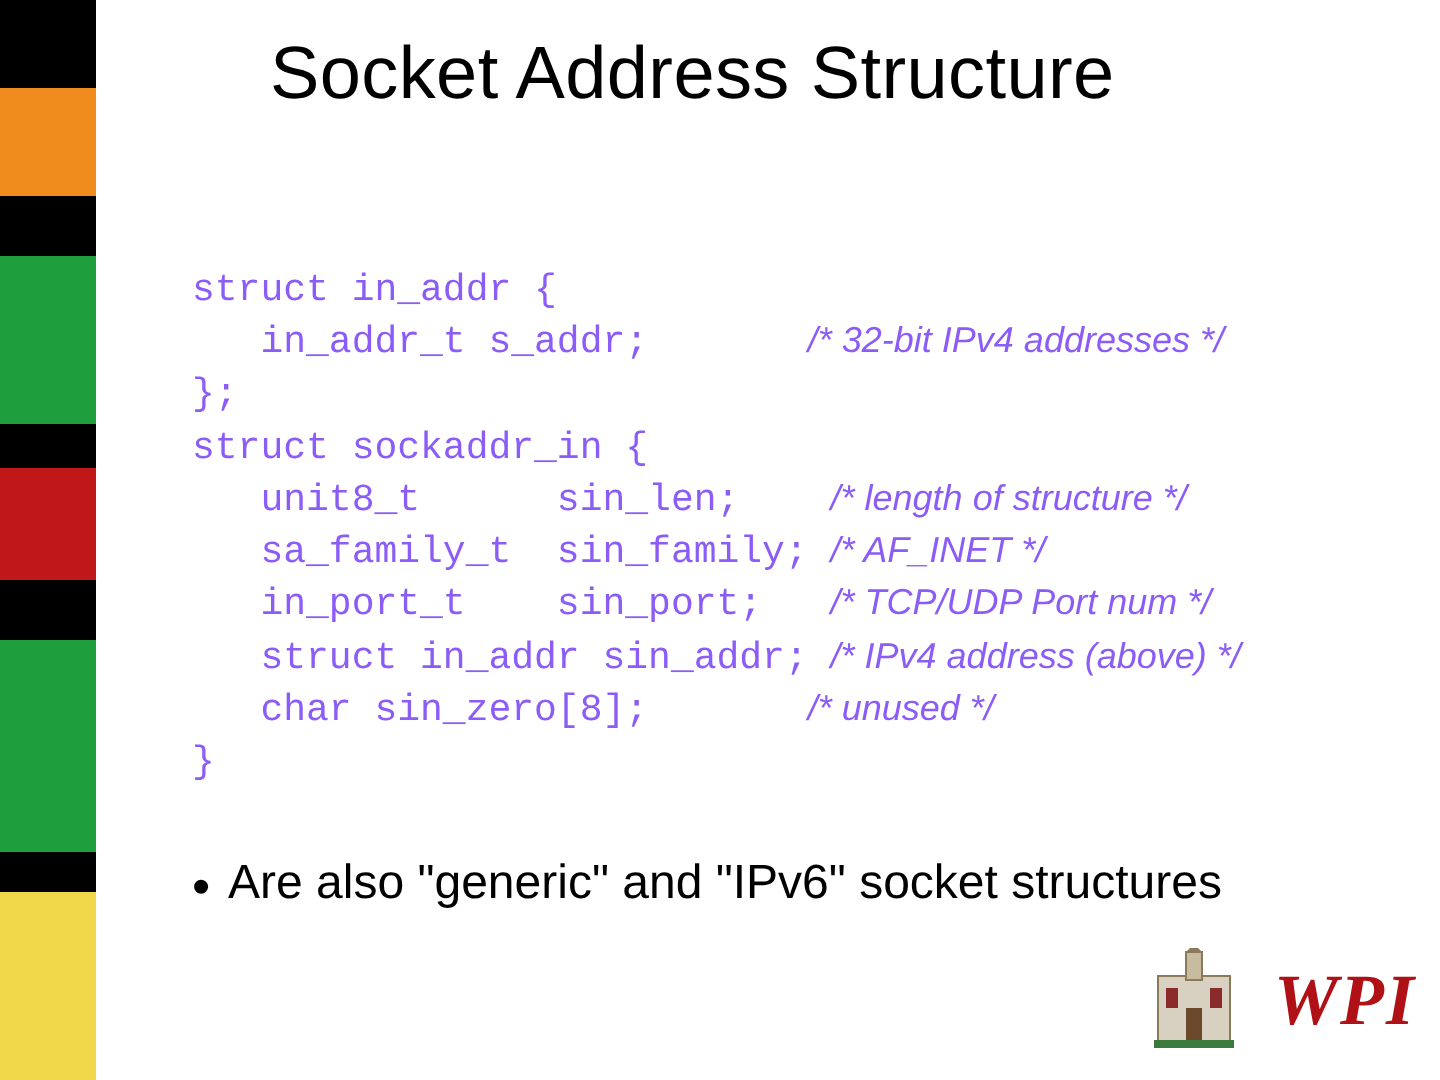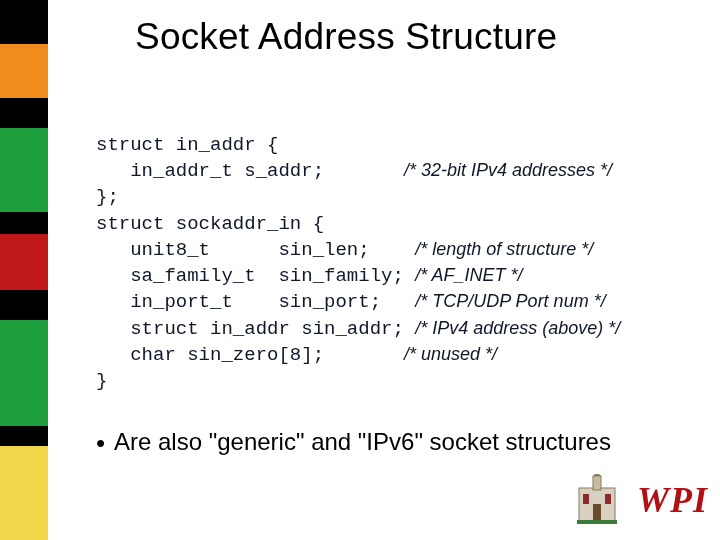--- a/index.html
+++ b/index.html
@@ -1,20 +1,20 @@
 <!DOCTYPE html>
 <html><head>
 <meta charset="utf-8">
 <style>
   * { margin: 0; padding: 0; box-sizing: border-box; }
   html, body { width: 720px; height: 540px; background: #fff; font-family: "Comic Sans MS", "Comic Sans", cursive, sans-serif; overflow: hidden; }
   .slide { position: relative; width: 720px; height: 540px; }
   .stripe { position: absolute; left: 0; width: 48px; }
   .title { position: absolute; left: 135px; top: 16px; font-size: 37px; color: #000; font-weight: 400; letter-spacing: 0.2px; }
-  .code-block { position: absolute; left: 96px; top: 132px; width: 600px; font-family: "Courier New", Courier, monospace; font-size: 19px; line-height: 1.38; color: #0f172a; white-space: pre; }
+  .code-block { position: absolute; left: 96px; top: 132px; width: 600px; font-family: "Courier New", Courier, monospace; font-size: 19px; line-height: 1.38; color: #8b5cf6; white-space: pre; }
   .code-block .cmt { font-family: "Comic Sans MS", "Comic Sans", cursive, sans-serif; font-style: italic; font-size: 18px; }
   .bullet-row { position: absolute; left: 96px; top: 428px; width: 580px; display: flex; align-items: flex-start; }
   .bullet-dot { width: 18px; font-size: 26px; line-height: 1; color: #000; margin-top: 2px; }
   .bullet-text { font-size: 24px; color: #000; line-height: 1.2; }
   .logo { position: absolute; right: 12px; bottom: 10px; width: 170px; height: 60px; display: flex; align-items: center; justify-content: flex-end; gap: 18px; }
   .seal { width: 44px; height: 52px; position: relative; }
   .seal svg { width: 100%; height: 100%; }
   .wpi { font-family: Georgia, "Times New Roman", serif; font-weight: 700; font-size: 36px; color: #b01116; letter-spacing: 1px; font-style: italic; }
 </style>
 </head>

